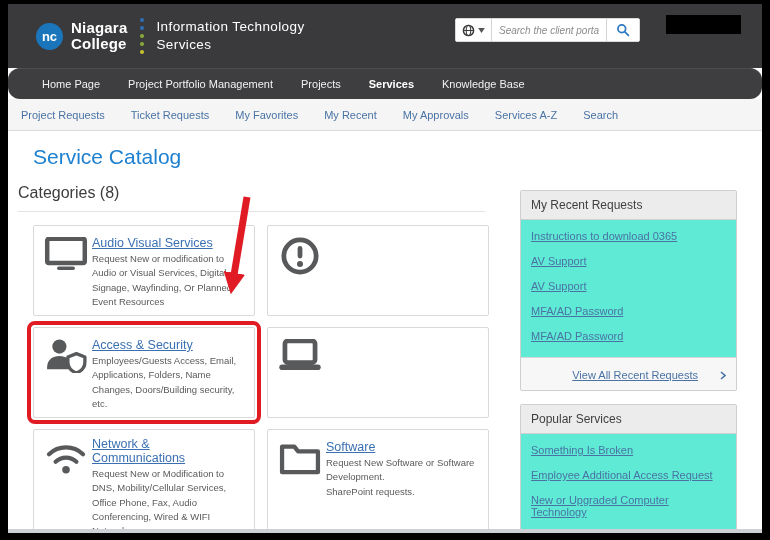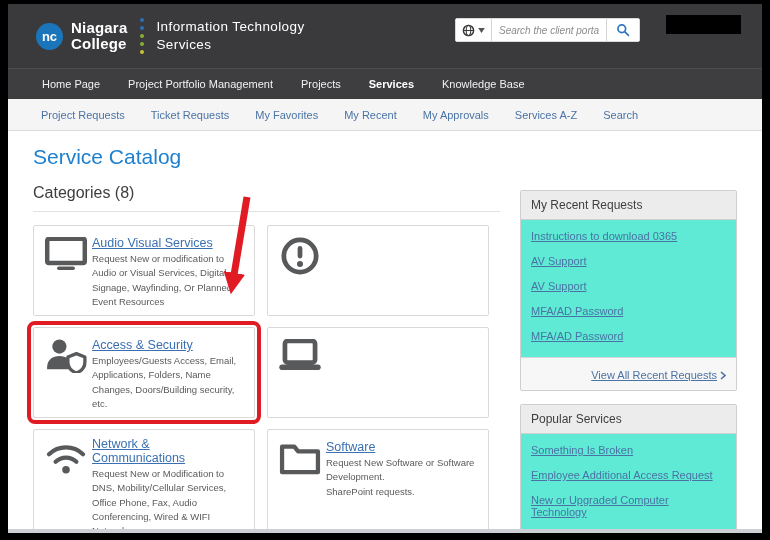--- a/index.html
+++ b/index.html
@@ -22,30 +22,30 @@
     border-right:1px solid #d4d4d4; background:#fff; cursor:pointer; }
   .search-input { width:114px; border:none; outline:none; font-size:10px; font-style:italic;
     padding:0 7px; color:#333; font-family:"Liberation Sans", sans-serif; }
   .search-input::placeholder { color:#8b8b8b; font-style:italic; }
   .search-btn { width:33px; display:flex; align-items:center; justify-content:center;
     border-left:1px solid #d4d4d4; background:#fff; cursor:pointer; }
   .redacted { position:absolute; left:658px; top:11px; width:75px; height:19px; background:#000; }
 
   
   .pnav { position:absolute; left:0; top:64px; width:100%; height:31px; background:#3e3e40;
-    border-top:1px solid #4c4c4e; display:flex; align-items:center; padding-left:20px; }
+    border-top:1px solid #4c4c4e; display:flex; align-items:center; padding-left:20px;border-radius:12px; }
   .pnav a { color:#f1f1f1; font-size:11px; padding:0 14px; text-decoration:none; cursor:pointer; }
   .pnav a.active { font-weight:bold; color:#fff; }
   .snav { position:absolute; left:0; top:95px; width:100%; height:32px; background:#f5f5f6;
-    border-bottom:1px solid #dcdcdc; display:flex; align-items:center; padding-left:20px; }
+    border-bottom:1px solid #dcdcdc; display:flex; align-items:center; }
   .snav a { color:#4a73a4; font-size:11px; padding:0 13px; text-decoration:none; cursor:pointer; }
 
   
   .page-title { position:absolute; left:25px; top:141px; font-size:21px; color:#1d80d0; font-weight:400; }
-  .cat-head { position:absolute; left:25px; top:180px; width:467px; }
+  .cat-head { position:absolute; left:10px; top:180px; width:467px; }
   .cat-head h2 { font-size:16px; color:#3d3d3d; font-weight:400; }
   .cat-head .rule { margin-top:9px; border-bottom:1px solid #e2e2e2; }
 
   .cards { position:absolute; left:25px; top:221px; width:456px; display:grid;
     grid-template-columns:222px 222px; gap:11px 12px; }
   .card { background:#fff; border:1px solid #d9d9d9; border-radius:2px; display:flex;
     padding:7px 12px 6px 6px; min-height:64px; cursor:pointer; }
   .card.highlighted { outline:4px solid #e01b24; outline-offset:2px; }
   .card-icon { width:52px; flex:0 0 52px; display:flex; align-items:flex-start;
     justify-content:center; padding-top:4px; }
@@ -57,21 +57,21 @@
   
   .sidebar { position:absolute; left:512px; top:186px; width:217px; }
   .panel { border:1px solid #cfcfcf; border-radius:2px; background:#5eead4; margin-bottom:13px; }
   .panel-h { background:#ececec; border-bottom:1px solid #cfcfcf; padding:7px 10px;
     font-size:12px; color:#3f3f3f; }
   .panel-b { padding:10px 10px 2px 10px; }
   .panel-b a { display:table; font-size:11px; color:#4a73a4; text-decoration:underline;
     margin-bottom:13px; cursor:pointer; }
   .panel-f { border-top:1px solid #d6d6d6; background:#f7f7f7; padding:7px 10px; text-align:right; }
   .panel-f a { font-size:11px; color:#4a73a4; text-decoration:underline; cursor:pointer;
-    display:inline-flex; align-items:center; gap:3px; }
+    display:inline-flex; align-items:center; gap:22px; }
 
   .bottom-strip { position:absolute; left:0; right:0; bottom:0; height:4px; background:#cdd0d4; }
 
   
   .annot { position:absolute; left:0; top:0; width:754px; height:529px; pointer-events:none; z-index:50; }
 </style>
 </head>
 <body>
 
 <div class="page">

